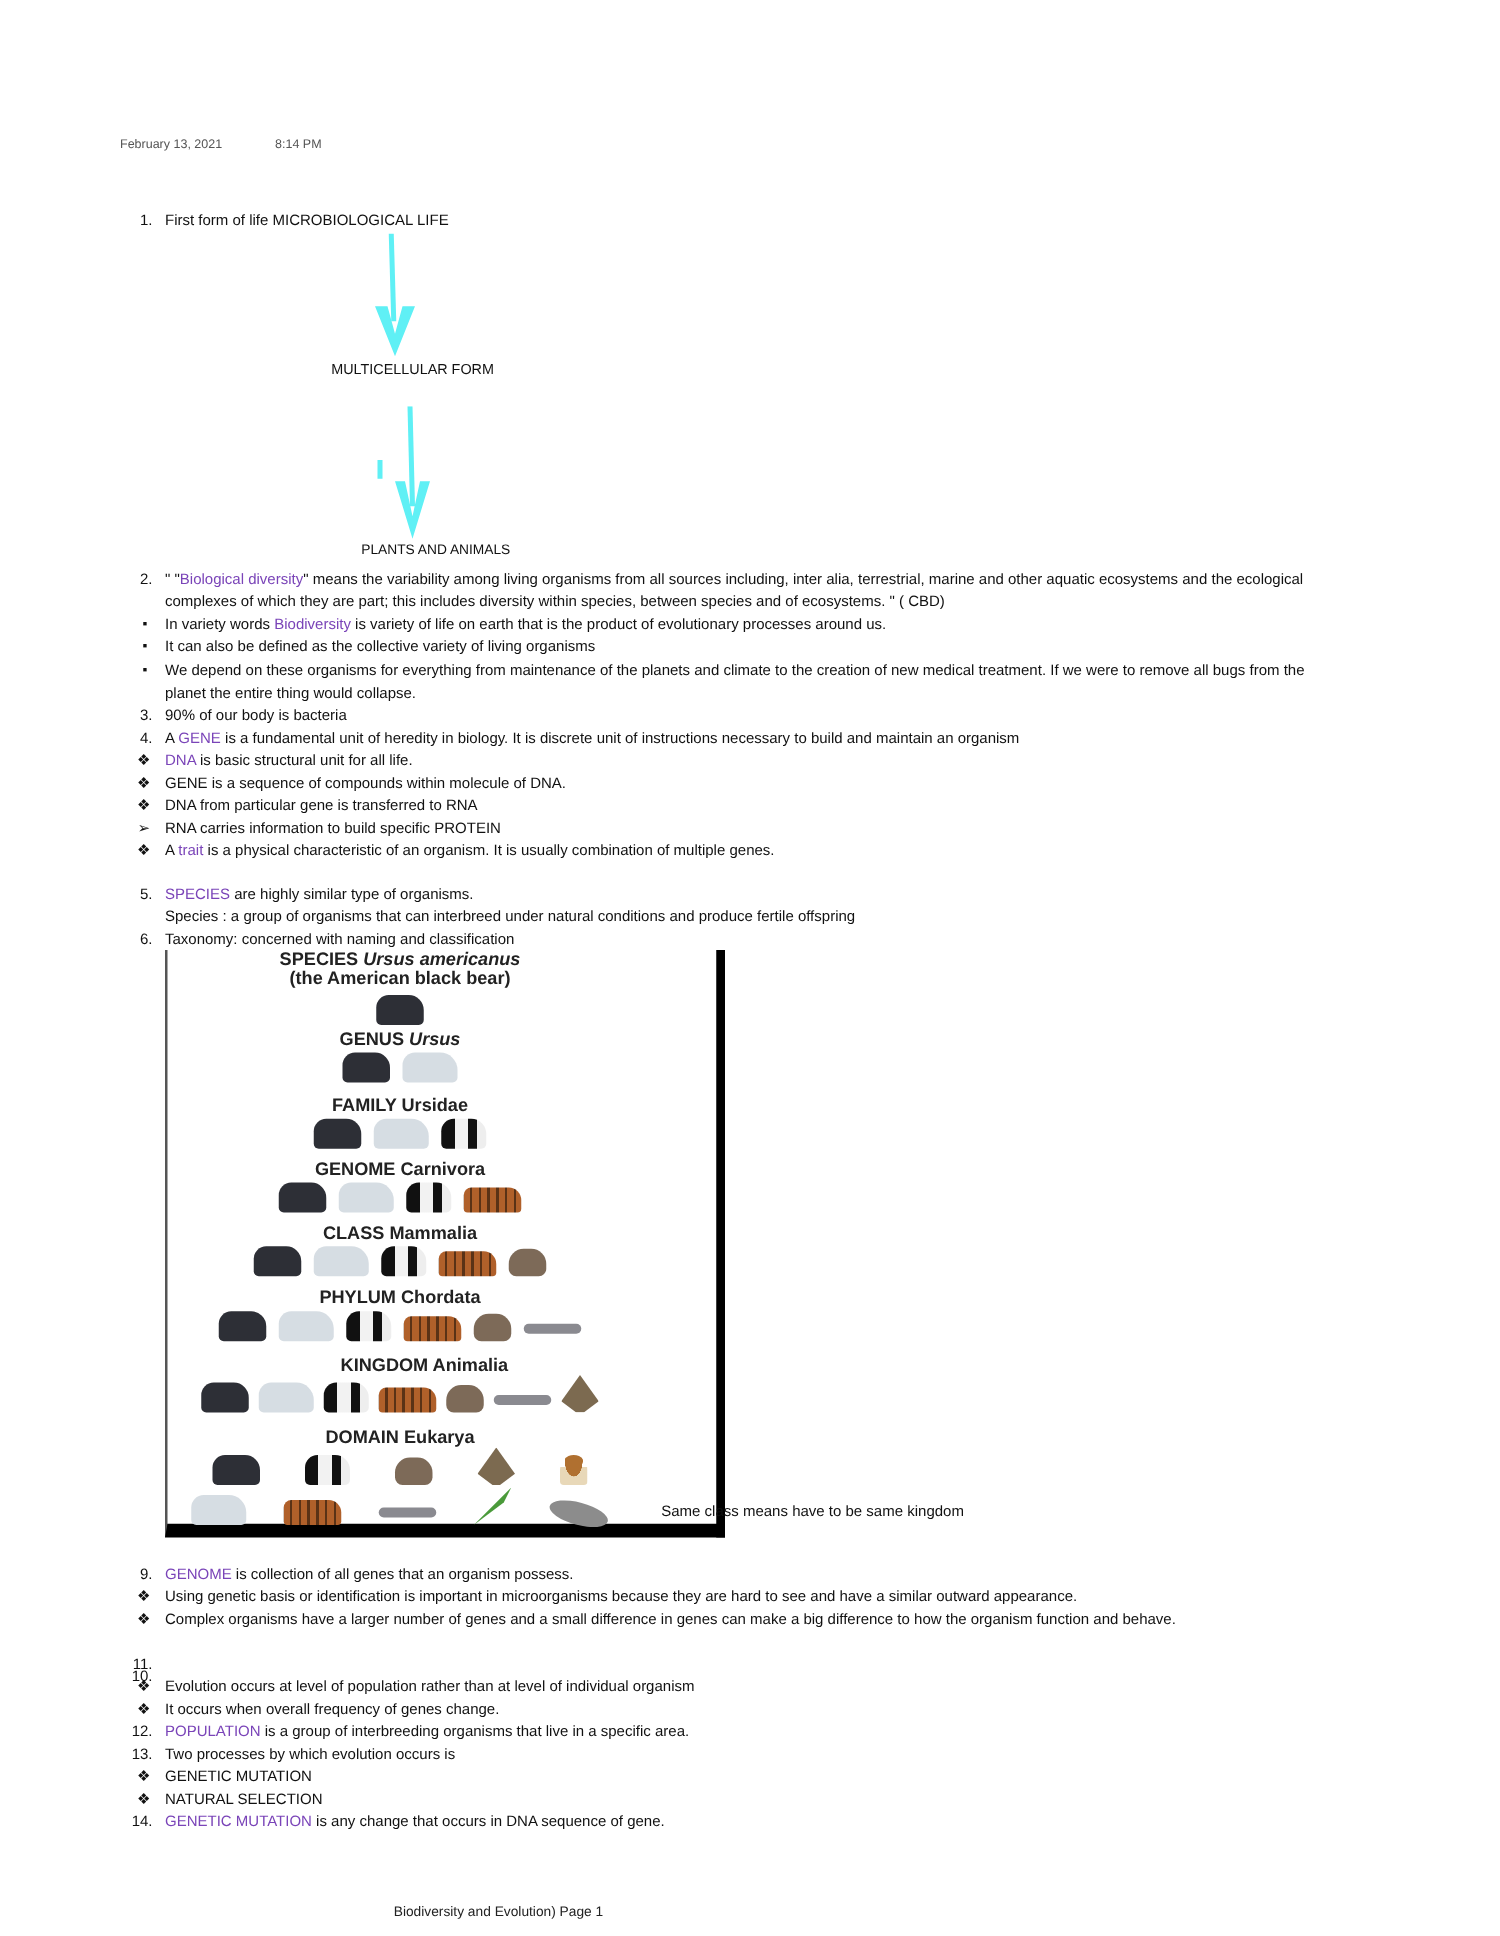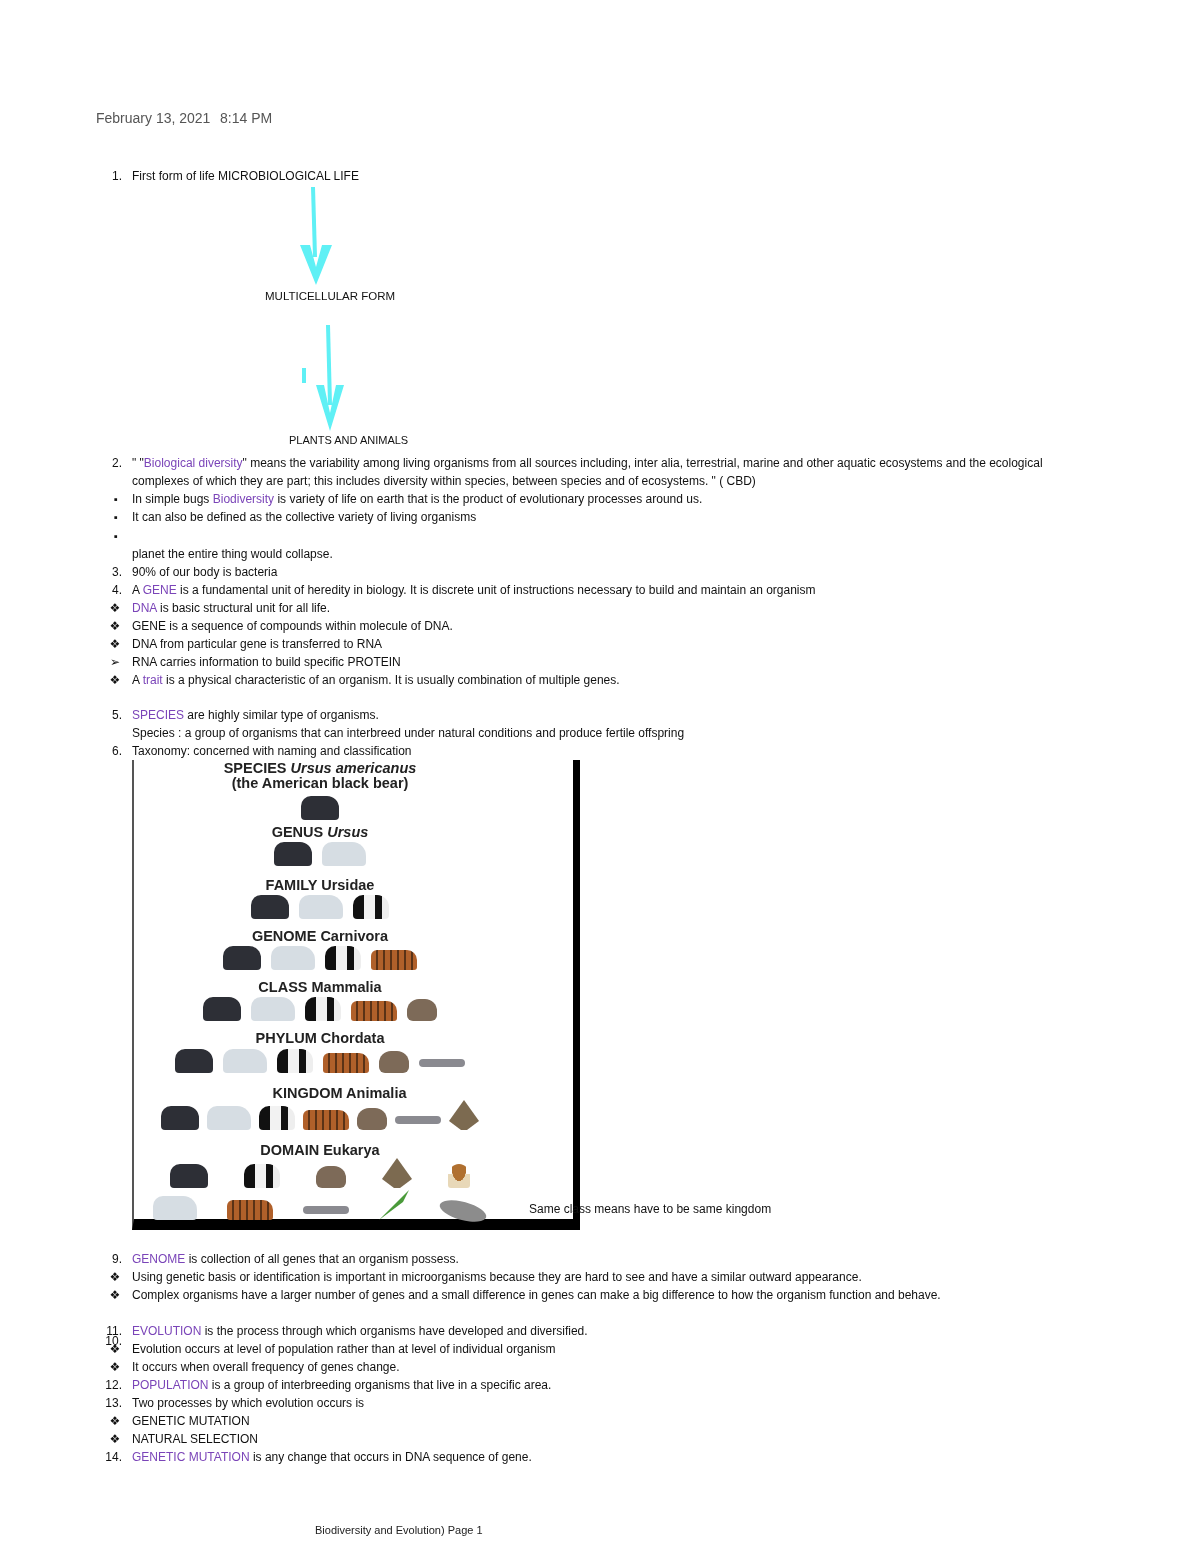--- a/index.html
+++ b/index.html
@@ -5,21 +5,21 @@
     * { box-sizing: border-box; margin: 0; padding: 0; }
     html, body { width: 1200px; height: 1549px; background: #ffffff; }
     body {
       position: relative;
       font-family: "Liberation Sans", "DejaVu Sans", sans-serif;
       color: #111111;
       font-size: 12px;
       overflow: hidden;
     }
     .abs { position: absolute; white-space: nowrap; }
-    .meta { color: #555; font-size: 14px; }
+    .meta { color: #555; font-size: 10px; }
     .line { position: absolute; left: 0; width: 1200px; height: 18px; line-height: 18px; font-size: 12px; white-space: nowrap; }
     .marker { position: absolute; display: inline-block; text-align: right; }
     .text { position: absolute; left: 132px; }
     .purple { color: #7a44b8; }
     .num { width: 22px; left: 100px; }
     .num2 { width: 26px; left: 96px; }
     .bul { left: 109px; width: 14px; text-align: center; font-size: 11px; }
     .diam { left: 107px; width: 16px; text-align: center; font-size: 12px; }
 
     
@@ -79,28 +79,29 @@
 <div class="line" style="top:454px;">
   <span class="marker num">2.</span>
   <span class="text"><span>" "</span><span class="purple">Biological diversity</span><span>" means the variability among living organisms from all sources including, inter alia, terrestrial, marine and other aquatic ecosystems and the ecological</span></span>
 </div>
 <div class="line" style="top:472px;">
   <span class="text">complexes of which they are part; this includes diversity within species, between species and of ecosystems. " ( CBD)</span>
 </div>
 
 <div class="line" style="top:490px;">
   <span class="marker bul">▪</span>
-  <span class="text"><span>In simple bugs </span><span class="purple">Biodiversity</span><span> is variety of life on earth that is the product of evolutionary processes around us.</span></span>
+  <span class="text"><span>In variety words </span><span class="purple">Biodiversity</span><span> is variety of life on earth that is the product of evolutionary processes around us.</span></span>
 </div>
 <div class="line" style="top:508px;">
   <span class="marker bul">▪</span>
   <span class="text">It can also be defined as the collective variety of living organisms</span>
 </div>
 <div class="line" style="top:527px;">
   <span class="marker bul">▪</span>
+  <span class="text">We depend on these organisms for everything from maintenance of the planets and climate to the creation of new medical treatment. If we were to remove all bugs from the</span>
 </div>
 <div class="line" style="top:545px;">
   <span class="text">planet the entire thing would collapse.</span>
 </div>
 
 <div class="line" style="top:563px;">
   <span class="marker num">3.</span>
   <span class="text">90% of our body is bacteria</span>
 </div>
 
@@ -222,21 +223,20 @@
 </div>
 <div class="line" style="top:1286px;">
   <span class="marker diam">❖</span>
   <span class="text">Complex organisms have a larger number of genes and a small difference in genes can make a big difference to how the organism function and behave.</span>
 </div>
 <div class="line" style="top:1304px;margin-top:28px;">
   <span class="marker num2">10.</span>
 </div>
 <div class="line" style="top:1322px;">
   <span class="marker num2">11.</span>
-  <span class="text"><span class="purple">EVOLUTION</span><span> is the process through which organisms have developed and diversified.</span></span>
 </div>
 <div class="line" style="top:1340px;">
   <span class="marker diam">❖</span>
   <span class="text">Evolution occurs at level of population rather than at level of individual organism</span>
 </div>
 <div class="line" style="top:1358px;">
   <span class="marker diam">❖</span>
   <span class="text">It occurs when overall frequency of genes change.</span>
 </div>
 <div class="line" style="top:1376px;">

